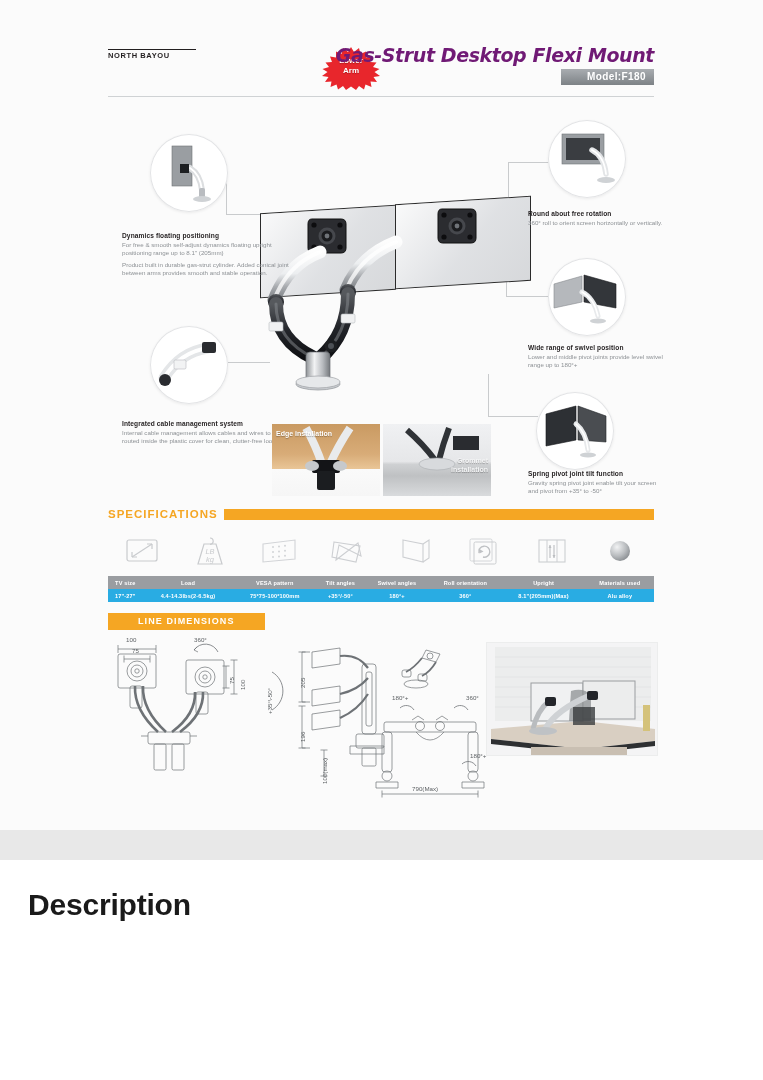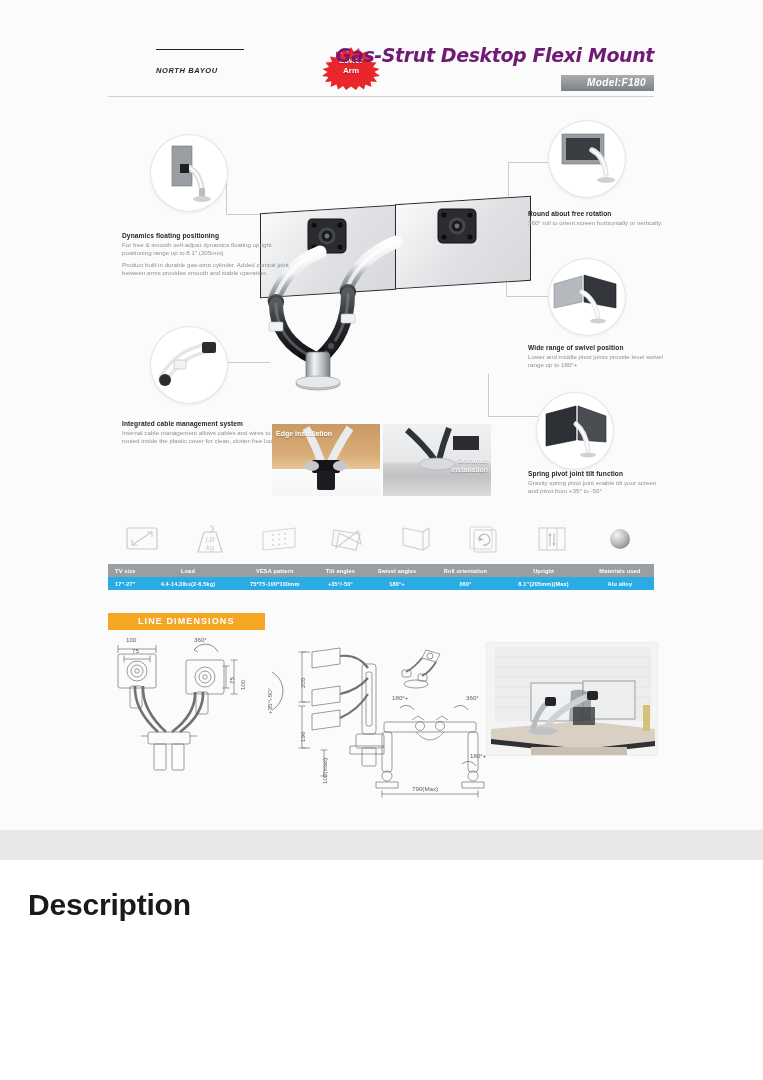--- a/index.html
+++ b/index.html
@@ -24,23 +24,23 @@
   .brand-head { position:absolute; left:108px; top:44px; width:546px; height:50px; }
   .logo { position:absolute; left:0; top:4px; width:100px; height:44px; }
   .logo-nb {
     font-family:"DejaVu Sans", sans-serif;
     font-weight:bold; font-style:italic;
     font-size:30px; letter-spacing:-2px;
     color:#d8262c; line-height:30px;
   }
   .logo-reg { font-size:7px; vertical-align:super; color:#231f20; font-style:normal; }
   .logo-sub {
-    font-size:7.5px; font-weight:bold; font-style:italic; letter-spacing:.6px;
+    font-size:7.5px; font-weight:bold; letter-spacing:.6px;
     color:#231f20; margin-top:1px;
-    border-top:1px solid #231f20; padding-top:16px; width:88px;margin-left:48px;
+    border-top:1px solid #231f20; padding-top:1px; width:88px;
   }
 
   .starburst {
     position:absolute; left:212px; top:2px; width:62px; height:44px;
   }
   .starburst svg { display:block; }
   .starburst .st-txt {
     position:absolute; left:0; top:10px; width:62px; text-align:center;
     color:#fff; font-size:8px; font-weight:bold; line-height:10px;
     text-shadow:0 1px 1px rgba(0,0,0,.25);
@@ -49,23 +49,23 @@
   .head-title {
     position:absolute; right:0; top:0; text-align:right;
   }
   .head-title .t1 {
     font-family:"DejaVu Sans", sans-serif;
     font-size:19px; font-weight:bold; font-style:italic;
     color:#701a75; letter-spacing:-.4px; line-height:22px;
     white-space:nowrap;
   }
   .model-bar {
-    margin-top:9px;
+    margin-top:3px;
     background:linear-gradient(to bottom,#a9adb1,#7d8286);
-    color:#fff; font-size:10px; font-weight:bold; font-style:italic;
+    color:#fff; font-size:10px; font-weight:bold; 
     padding:2px 8px 3px 26px; letter-spacing:.4px;
     display:inline-block; white-space:nowrap;
   }
   .head-rule {
     position:absolute; left:108px; top:96px; width:546px; height:0;
     border-top:1px solid #cfd2d4;
   }
 
   
   .hero { position:absolute; left:108px; top:104px; width:546px; height:400px; }
@@ -406,20 +406,24 @@
         <path d="M24 6 Q40 20 52 36" stroke="#2f3236" stroke-width="6" fill="none"></path>
         <path d="M66 4 Q60 20 56 36" stroke="#2f3236" stroke-width="6" fill="none"></path>
         <ellipse cx="54" cy="40" rx="18" ry="6" fill="#d8dadd" stroke="#a9acb0" stroke-width=".6"></ellipse>
         <rect x="70" y="12" width="26" height="14" fill="#2a2c30"></rect>
       </svg>
       <div class="inst-lab">Grommet installation</div>
     </div>
   </div>
 
   <div class="sec-spec">
+    <div class="sec-title">
+      <span class="lbl">SPECIFICATIONS</span>
+      <span class="bar"></span>
+    </div>
 
     <div class="spec-icons">
       <div>
         <svg width="34" height="30" viewBox="0 0 34 30">
               <rect x="2" y="4" width="30" height="21" rx="2" fill="none" stroke="#c9cbce" stroke-width="1.2"></rect>
               <path d="M7 21 L27 8" stroke="#c9cbce" stroke-width="1.2"></path>
               <path d="M27 8 L22 8 M27 8 L27 13" stroke="#c9cbce" stroke-width="1.2"></path>
               <path d="M7 21 L12 21 M7 21 L7 16" stroke="#c9cbce" stroke-width="1.2"></path>
             </svg>
       </div>

